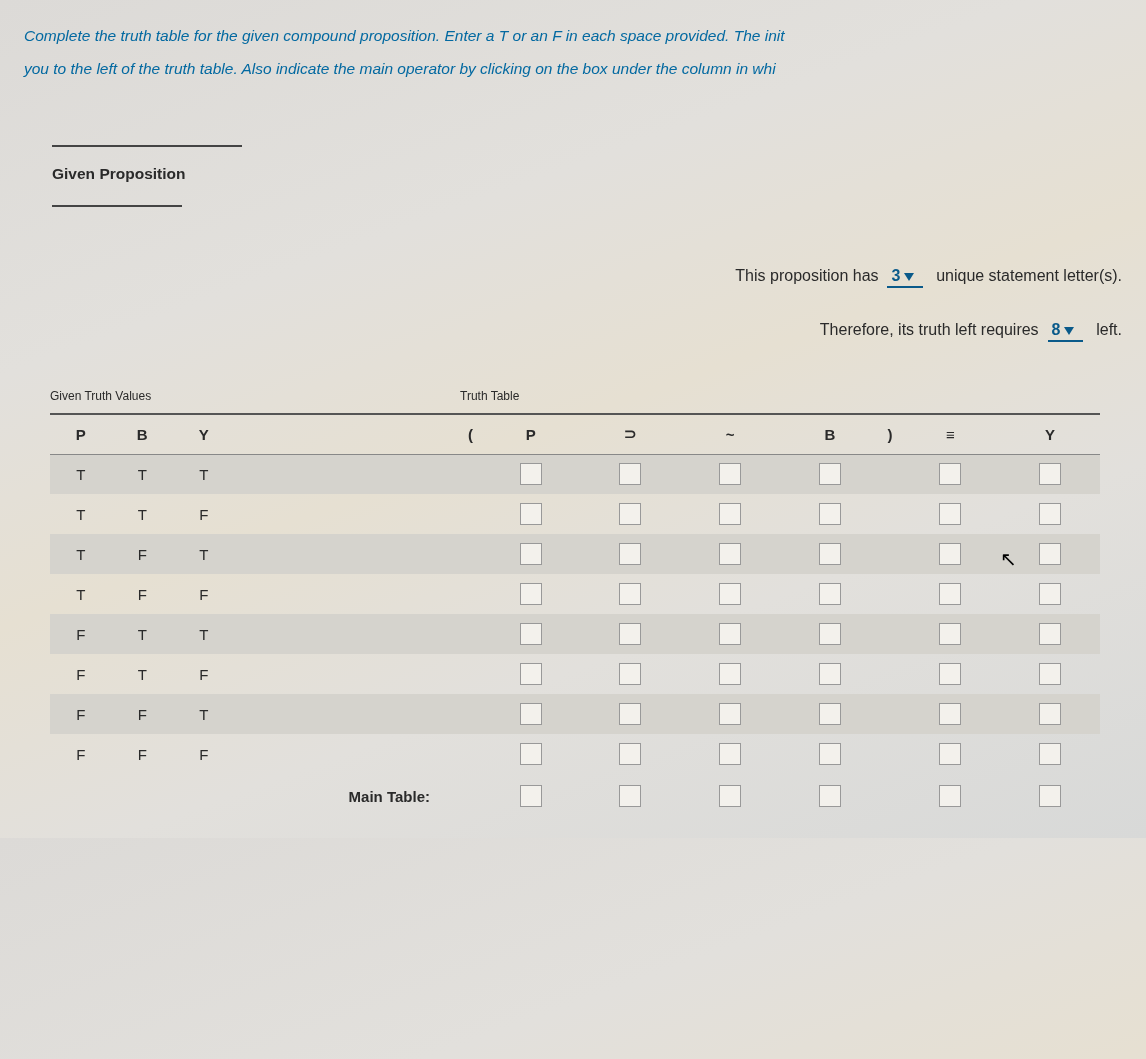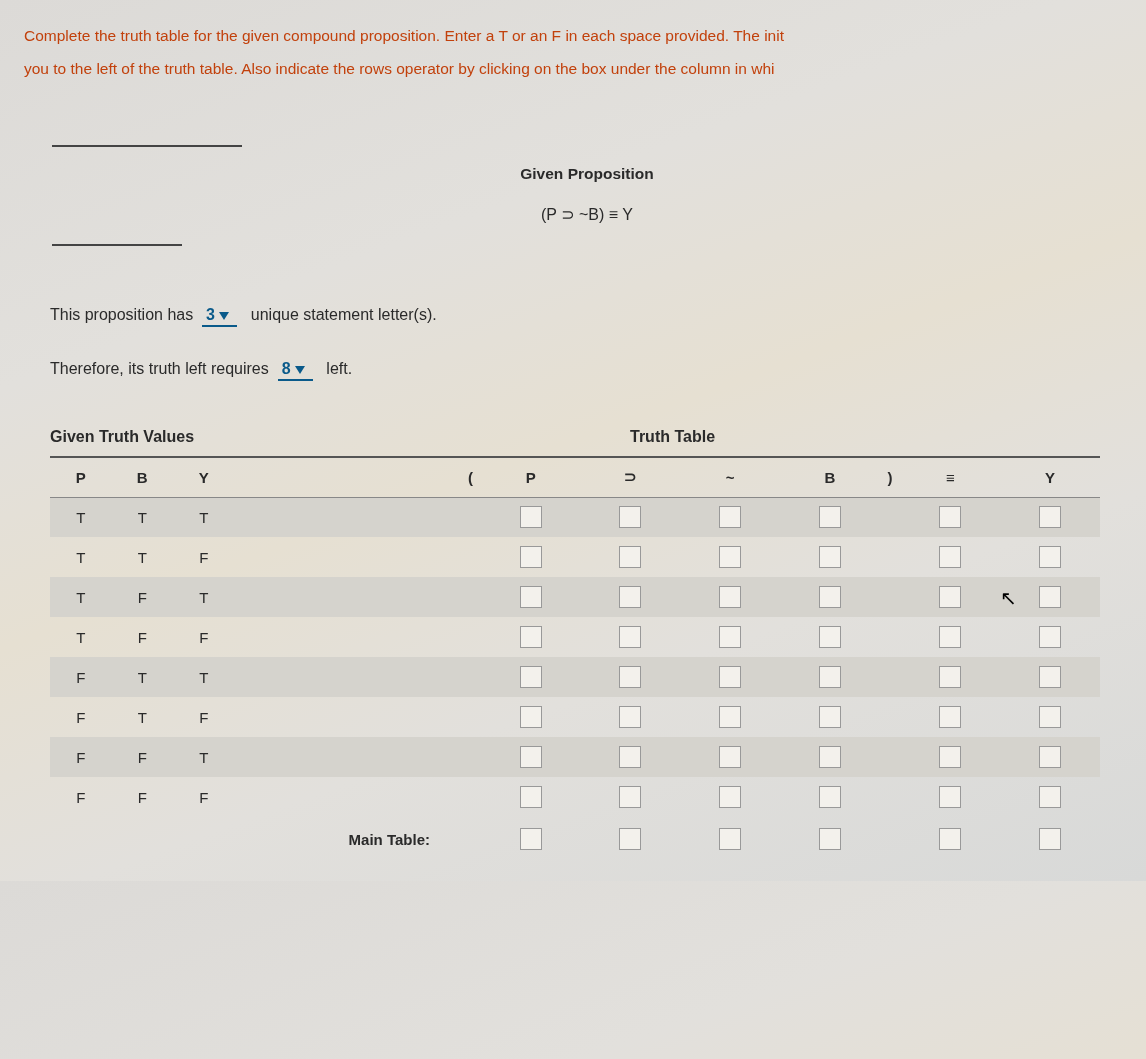--- a/index.html
+++ b/index.html
@@ -7,29 +7,29 @@
     margin: 0;
     padding: 20px 24px;
     width: 1146px;
     font-family: Verdana, Geneva, sans-serif;
     background: #e0dedb;
     background: linear-gradient(160deg, #dcdad7 0%, #e2e0dc 30%, #e6e0d2 50%, #e2e0dc 70%, #d8d9d8 100%);
     color: #2a2a2a;
     font-size: 15px;
   }
   .instructions {
+    font-style: italic;
     line-height: 2.1;
     font-size: 15.5px;
-    color: #c2410c;
+    color: #0369a1;
     margin-bottom: 60px;
   }
   .section-box {
     margin-left: 28px;
     margin-bottom: 60px;
-    text-align: center;
   }
   .hr-top {
     border: none;
     border-top: 2px solid #444;
     width: 190px;
     margin: 0 0 18px 0;
   }
   .hr-bot {
     border: none;
     border-top: 2px solid #444;
@@ -39,23 +39,24 @@
   .given-label {
     font-weight: bold;
     font-size: 15.5px;
     margin-bottom: 22px;
   }
   .prop {
     font-size: 16px;
     margin-bottom: 4px;
   }
   .prop-line {
-    margin-left: 26px;
+    margin-left: 44px;
     margin-bottom: 36px;
     font-size: 16px;
+    text-align: right;
   }
   .dd {
     color: #0a5a8a;
     font-weight: bold;
     border-bottom: 2px solid #0a5a8a;
     padding: 0 4px 2px 4px;
     cursor: pointer;
   }
   .caret {
     display: inline-block;
@@ -71,25 +72,25 @@
     align-items: flex-start;
     gap: 0;
     margin-left: 26px;
   }
   .gtv, .tt {
     flex-shrink: 0;
   }
   .gtv { width: 410px; }
   .tt { width: 640px; }
   .tbl-title {
-    font-weight: bold;
-    font-size: 16px;
+    font-weight: normal;
+    font-size: 12px;
     margin-bottom: 10px;
   }
-  .tbl-title.right { margin-left: 170px; }
+  .tbl-title.right { }
   table { border-collapse: collapse; width: 100%; }
   th, td {
     text-align: center;
     font-size: 15px;
     height: 40px;
     font-weight: normal;
   }
   thead th {
     font-weight: bold;
     border-top: 2px solid #555;
@@ -126,27 +127,26 @@
     font-size: 20px;
     color: #000;
     pointer-events: none;
   }
 </style>
 </head>
 <body>
 
 <div class="instructions">
   <span>Complete the truth table for the given compound proposition. Enter a T or an F in each space provided. The init</span><br>
-  <span>you to the left of the truth table. Also indicate the rows operator by clicking on the box under the column in whi</span>
+  <span>you to the left of the truth table. Also indicate the main operator by clicking on the box under the column in whi</span>
 </div>
 
 <div class="section-box">
   <hr class="hr-top">
   <div class="given-label">Given Proposition</div>
-  <div class="prop">(P ⊃ ~B) ≡ Y</div>
   <hr class="hr-bot">
 </div>
 
 <div class="prop-line">
   <span>This proposition has</span>&nbsp;
   <span class="dd">
     <span>3</span><span class="caret"></span>
   </span>&nbsp;&nbsp;
   <span>unique statement letter(s).</span>
 </div>

